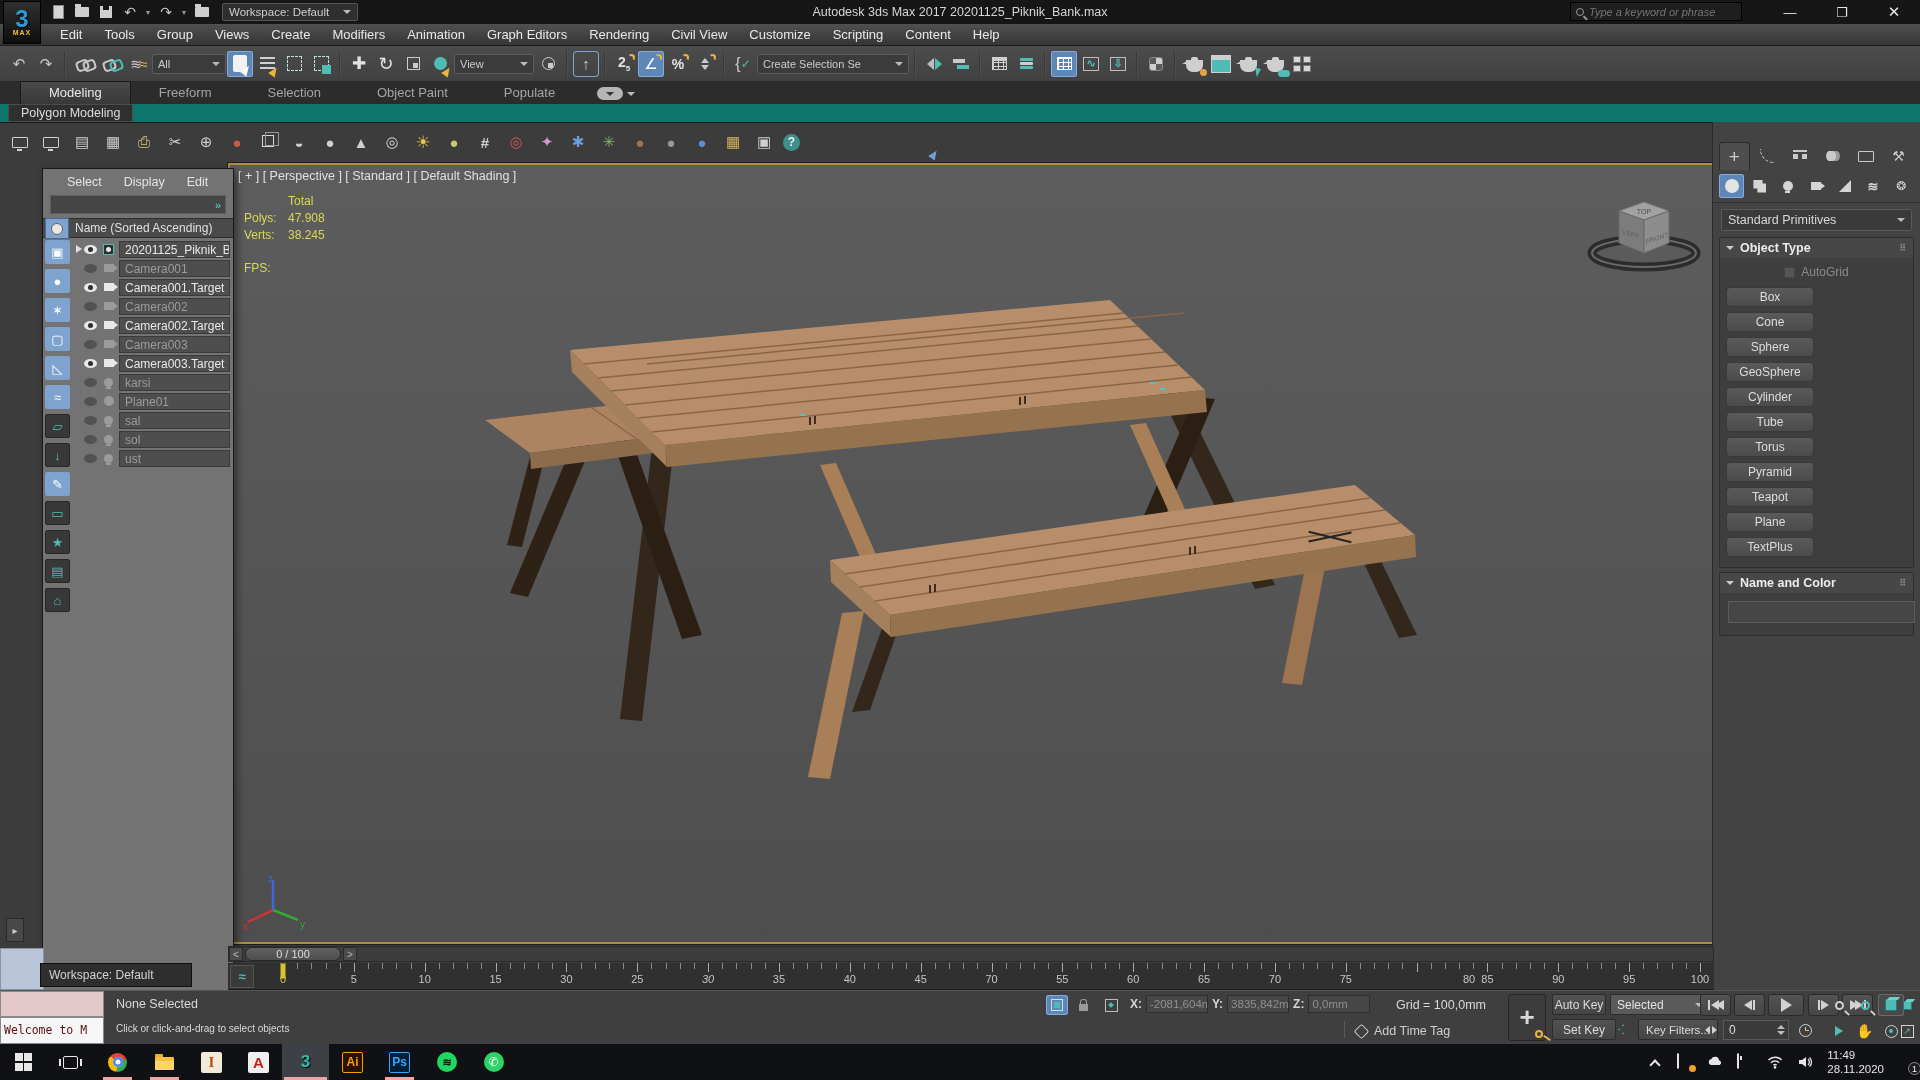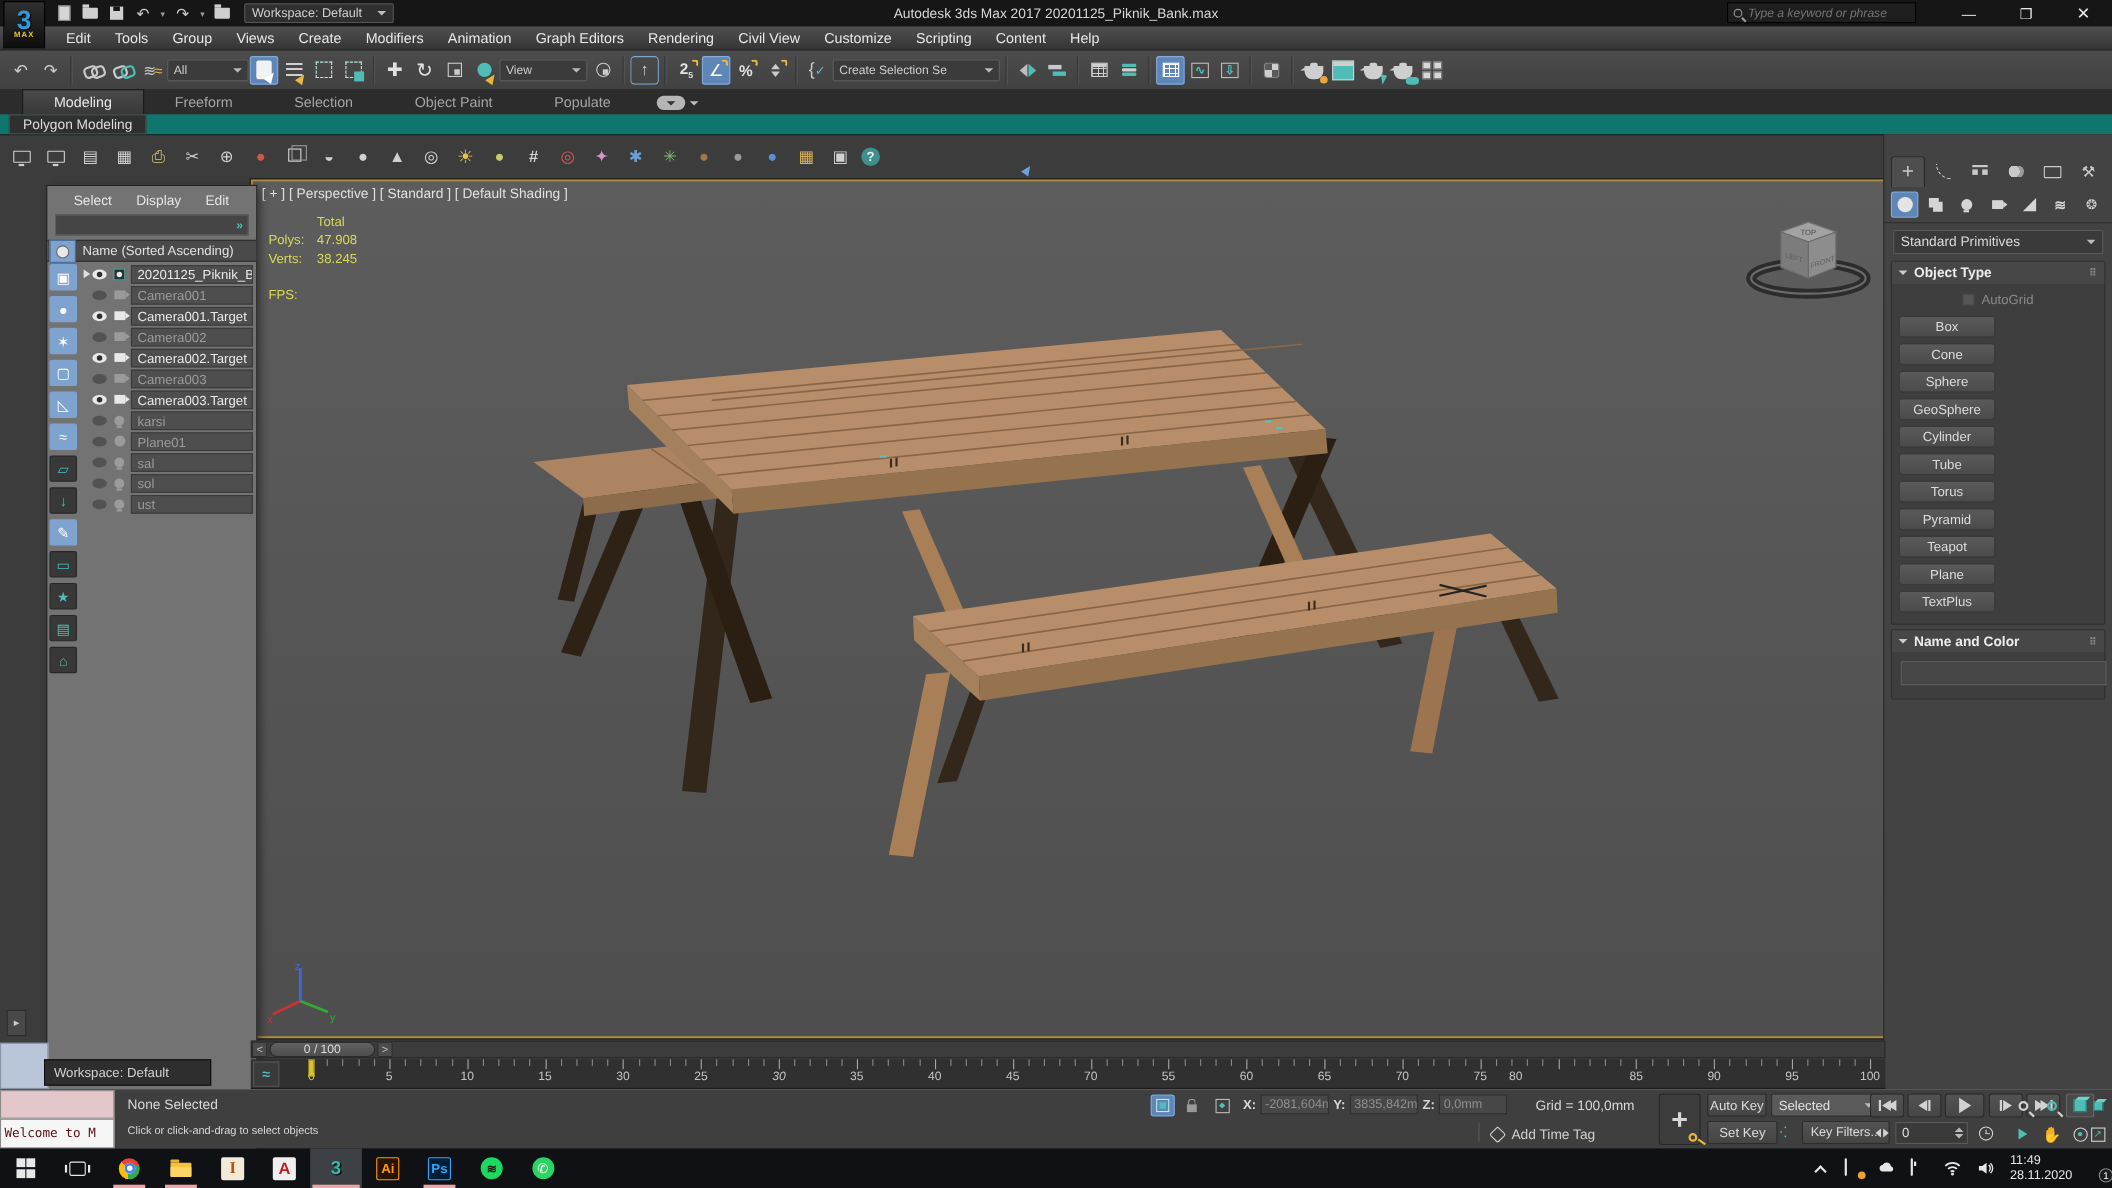--- a/index.html
+++ b/index.html
@@ -984,21 +984,21 @@
       <span class="tick-label" style="left: 480.1px; font-style: italic;">30</span>
       <span class="tick-label" style="left: 550.95px;">35</span>
       <span class="tick-label" style="left: 621.8px;">40</span>
       <span class="tick-label" style="left: 692.65px;">45</span>
       <span class="tick-label" style="left: 763.5px;">70</span>
       <span class="tick-label" style="left: 834.35px;">55</span>
       <span class="tick-label" style="left: 905.2px;">60</span>
       <span class="tick-label" style="left: 976.05px;">65</span>
       <span class="tick-label" style="left: 1046.9px;">70</span>
       <span class="tick-label" style="left: 1117.75px;">75</span>
-      <span class="tick-label" style="left: 1150px; text-align: center;">80</span>
+      <span class="tick-label" style="left: 1241px; text-align: center;">80</span>
       <span class="tick-label" style="left: 1259.45px;">85</span>
       <span class="tick-label" style="left: 1330.3px;">90</span>
       <span class="tick-label" style="left: 1401.15px;">95</span>
       <span class="tick-label" style="left: 1472px;">100</span>
     </div>
   <span id="playhead"></span>
   <span id="playhead-label">0</span>
 </div>
 
 <div id="statusbar">

